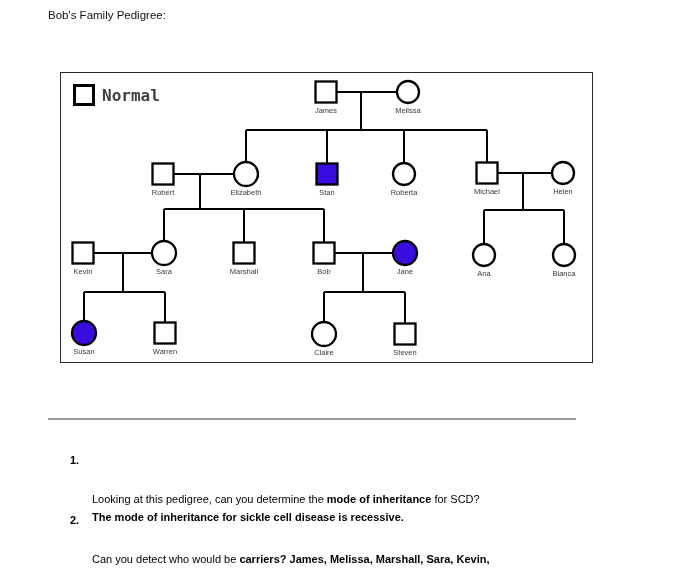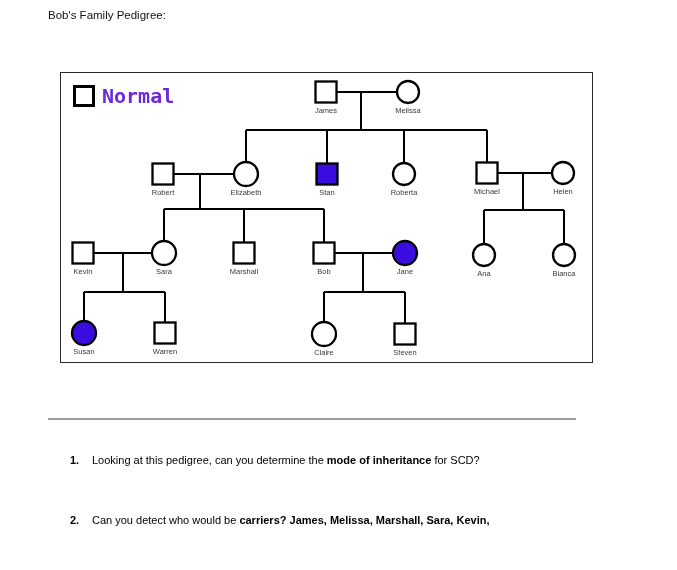--- a/index.html
+++ b/index.html
@@ -7,25 +7,25 @@
        font-family:"Liberation Sans",sans-serif;color:#000;}
   .page-title{position:absolute;left:48px;top:9px;font-size:11.5px;color:#111;}
   .chart-box{position:absolute;left:60px;top:72px;width:531px;height:289px;
              border:1px solid #2a2a2a;background:#fff;}
   .pedigree-svg{position:absolute;left:0;top:0;width:677px;height:420px;}
   .pedigree-svg text{font-family:"Liberation Sans",sans-serif;font-size:7.5px;fill:#3a3a3a;text-anchor:middle;}
   .legend{position:absolute;left:73px;top:84px;}
   .legend-row{display:flex;align-items:center;margin-bottom:11px;}
   .swatch{width:16px;height:16px;border:3px solid #000;margin-right:7px;}
   .swatch.affected{border:1px solid #2a06a8;width:20px;height:20px;margin-right:6px;}
-  .legend-label{font-family:"DejaVu Sans Mono",monospace;font-weight:bold;font-size:20px;color:#6d28d9;}
+  .legend-label{font-family:"DejaVu Sans Mono",monospace;font-weight:bold;font-size:16px;color:#404040;}
   .divider{position:absolute;left:48px;top:418px;width:528px;height:2px;background:#9a9aa2;}
   .question{position:absolute;left:70px;display:flex;font-size:11px;line-height:18px;}
   .q-number{font-weight:bold;width:22px;flex:0 0 22px;}
-  .q-text{width:500px;}
+  .q-text{width:500px;margin-top:39px;}
   .q-text b{font-weight:bold;}
 </style>
 </head>
 <body>
 
 <div id="app">
 
   <div class="page-title">Bob's Family Pedigree:</div>
 
   <div class="chart-box"></div>
@@ -142,21 +142,21 @@
       <div class="swatch"></div>
       <div class="legend-label">Normal</div>
     </div>
   </div>
 
   <div class="divider"></div>
 
   <div id="questions">
       <div class="question" style="top: 451px;">
         <div class="q-number">1.</div>
-        <div class="q-text"><span>Looking at this pedigree, can you determine the </span><b>mode of inheritance</b><span> for SCD?</span><br></div>
+        <div class="q-text"><span>Looking at this pedigree, can you determine the </span><b>mode of inheritance</b><span> for SCD?</span><br><b>The mode of inheritance for sickle cell disease is recessive.</b></div>
       </div>
       <div class="question" style="top: 511px;">
         <div class="q-number">2.</div>
         <div class="q-text"><span>Can you detect who would be </span><b>carriers? James, Melissa, Marshall, Sara, Kevin,</b><br></div>
       </div>
     </div>
 
 </div>
 
 </body></html>

